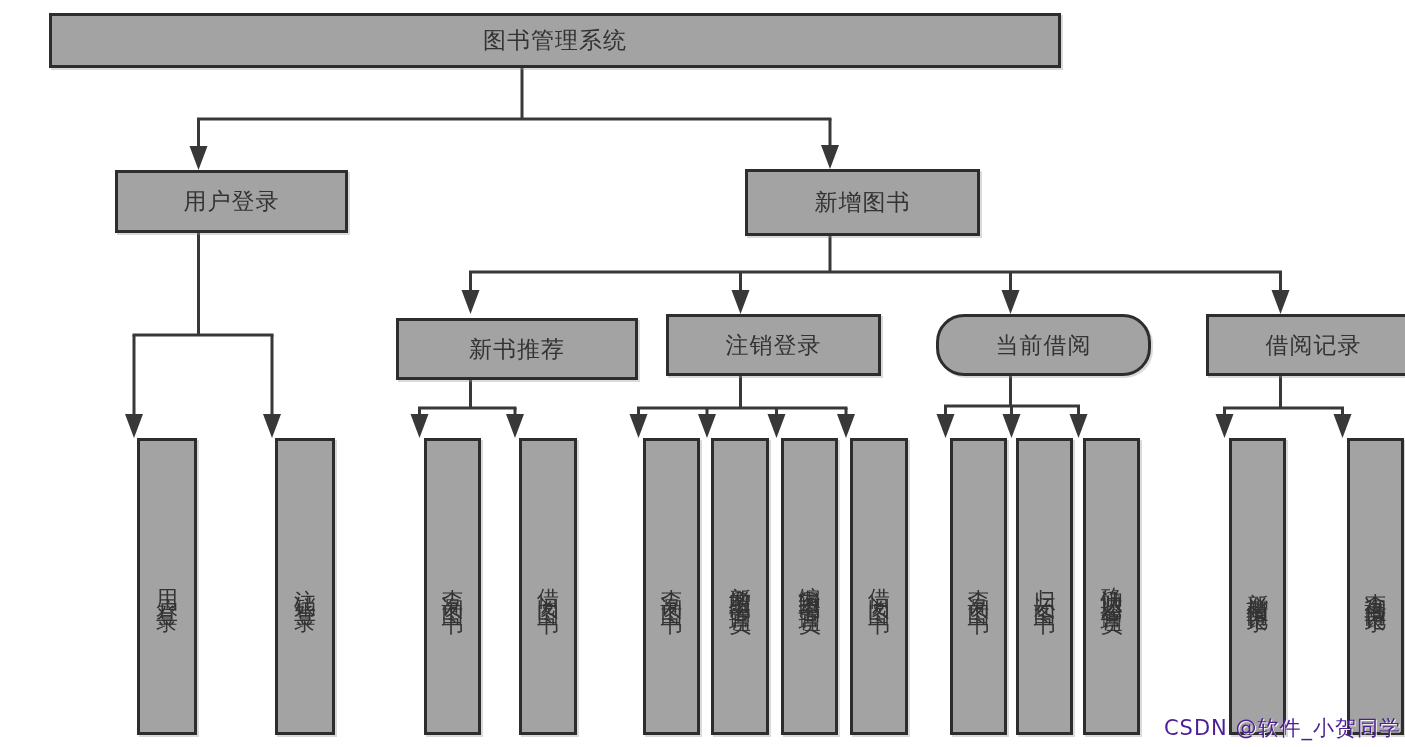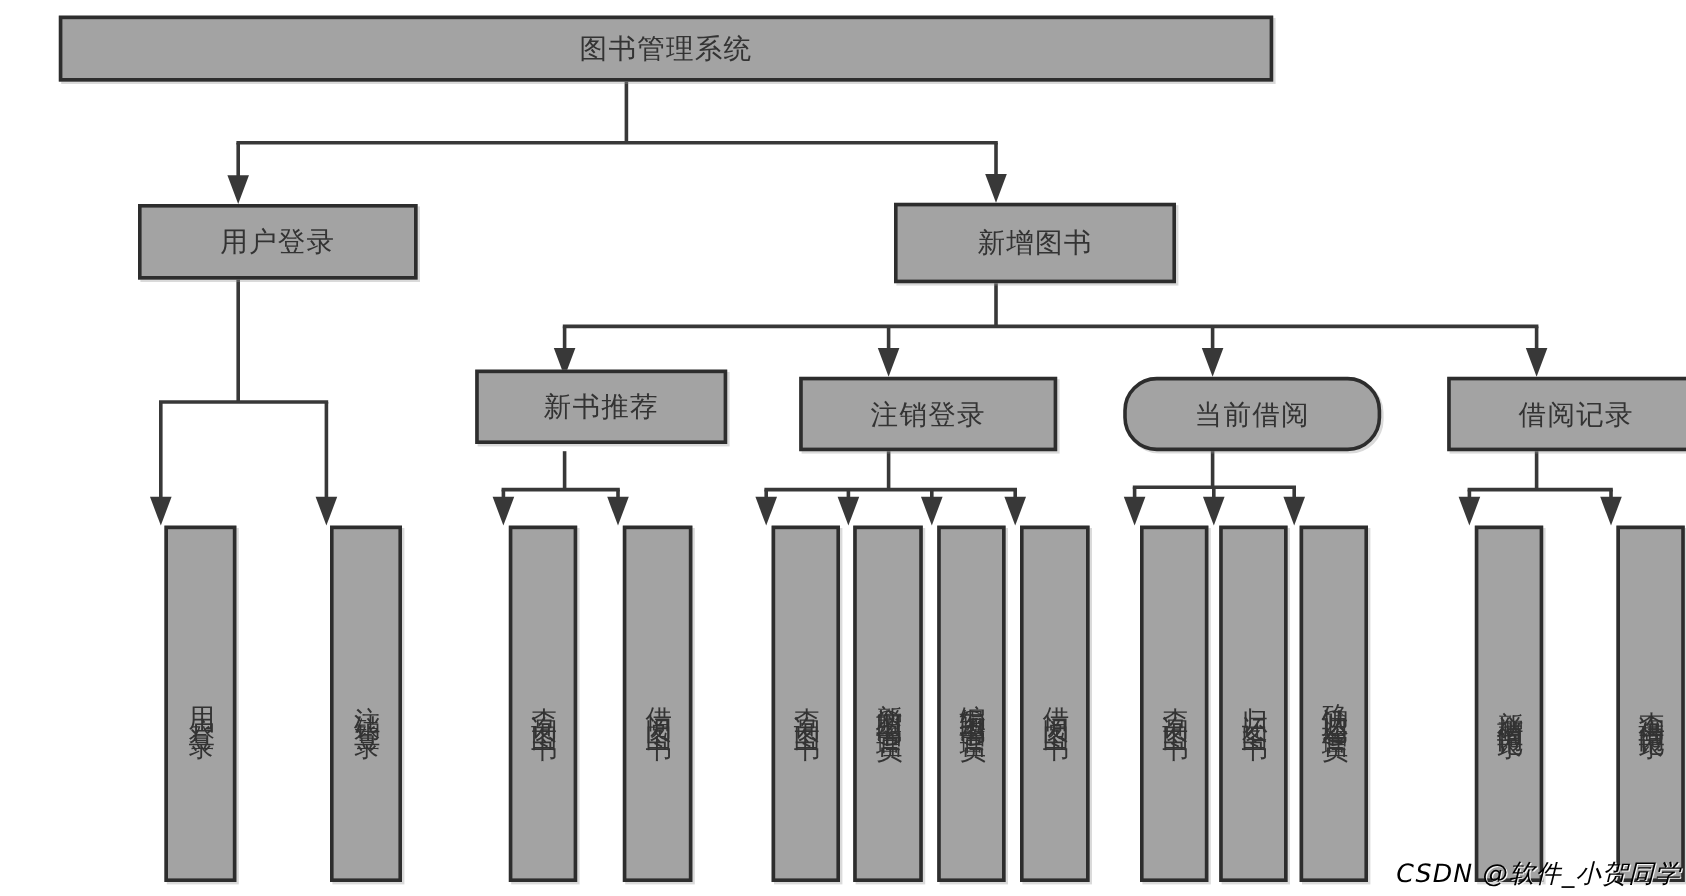--- a/index.html
+++ b/index.html
@@ -48,21 +48,21 @@
     text-shadow: 1px 1px 0 rgba(255,255,255,0.9);
     z-index: 5;
     white-space: nowrap;
   }
 
   
   #n-root           { left:16px;  top:13px;  width:1012px; height:55px; }
   #n-user-login     { left:82px;  top:170px; width:233px;  height:63px; }
   #n-book-mgmt      { left:712px; top:169px; width:235px;  height:67px; }
 
-  #n-new-book-rec   { left:363px; top:308px; width:210px;  height:62px; }
+  #n-new-book-rec   { left:363px; top:318px; width:242px;  height:62px; }
   #n-book-borrow    { left:633px; top:314px; width:215px;  height:62px; }
   #n-current-borrow { left:903px; top:314px; width:215px;  height:62px; }
   #n-borrow-record  { left:1173px;top:314px; width:215px;  height:62px; }
 
   #n-login          { left:104px; top:438px; width:60px; height:297px; }
   #n-logout         { left:242px; top:438px; width:60px; height:297px; }
   #n-nb-query       { left:391px; top:438px; width:57px; height:297px; }
   #n-nb-borrow      { left:486px; top:438px; width:58px; height:297px; }
   #n-bb-query       { left:610px; top:438px; width:57px; height:297px; }
   #n-bb-add         { left:678px; top:438px; width:58px; height:297px; }
@@ -195,14 +195,14 @@
     <span>确认归还（管理员）</span>
   </div>
 
   <div class="node v tight" id="n-br-add" style="border-color: rgb(45, 45, 45); color: rgb(51, 51, 51);">
     <span>新增借阅记录</span>
   </div>
   <div class="node v tight" id="n-br-query" style="border-color: rgb(45, 45, 45); color: rgb(51, 51, 51);">
     <span>查询借阅记录</span>
   </div>
 
-  <div class="watermark" style="color: #000000; font-style: italic;">CSDN @软件_小贺同学</div>
+  <div class="watermark" style="color: #4c1d95;">CSDN @软件_小贺同学</div>
 </div>
 
 </body></html>

